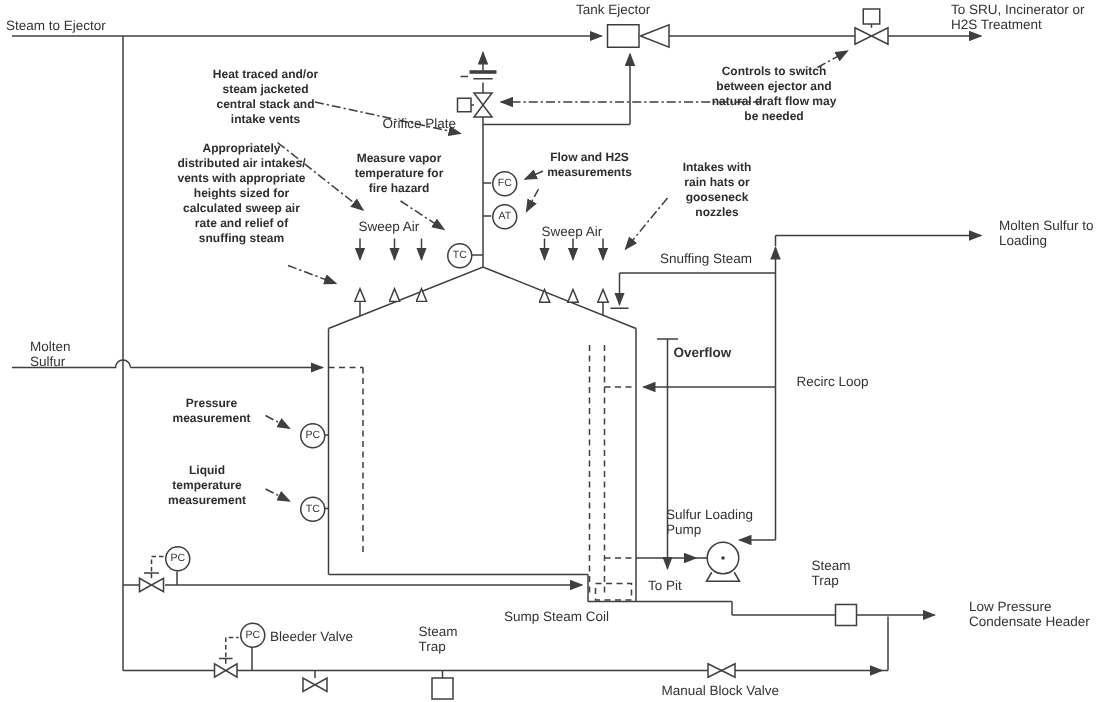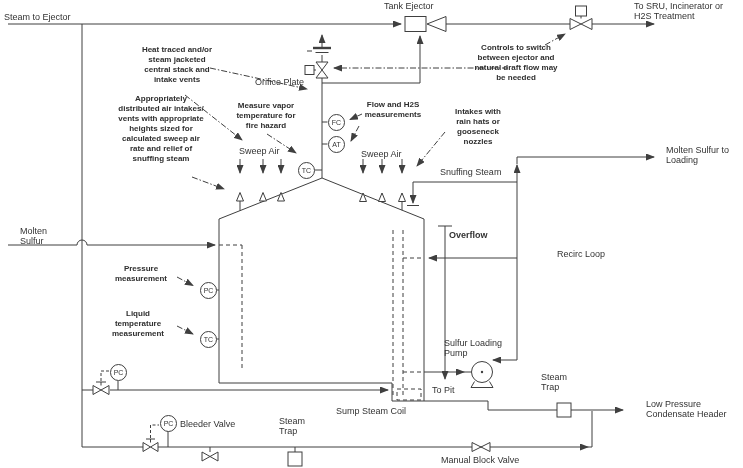--- a/index.html
+++ b/index.html
@@ -208,21 +208,21 @@
 <div class="lbl c" style="left:384px;top:2px;width:80px;">Tank Ejector</div>
 <div class="lbl c" style="left:634px;top:2px;width:106px;">To SRU, Incinerator or
 H2S Treatment</div>
 <div class="lbl r" style="left:250px;top:45px;width:54px;margin-top:33px;">Orifice Plate</div>
 <div class="lbl c" style="left:239px;top:147px;width:48px;">Sweep Air</div>
 <div class="lbl c" style="left:361px;top:150px;width:48px;">Sweep Air</div>
 <div class="lbl" style="left:440px;top:168px;width:70px;">Snuffing Steam</div>
 <div class="lbl c" style="left:666px;top:146px;width:76px;">Molten Sulfur to
 Loading</div>
 <div class="lbl" style="left:449px;top:231px;width:44px;font-weight:bold;">Overflow</div>
-<div class="lbl" style="left:531px;top:250px;width:56px;margin-left:26px;">Recirc Loop</div>
+<div class="lbl" style="left:531px;top:250px;width:56px;">Recirc Loop</div>
 <div class="lbl c" style="left:20px;top:227px;width:48px;">Molten
 Sulfur</div>
 <div class="lbl c" style="left:444px;top:339px;width:78px;">Sulfur Loading
 Pump</div>
 <div class="lbl" style="left:432px;top:386px;width:36px;">To Pit</div>
 <div class="lbl c" style="left:336px;top:407px;width:86px;">Sump Steam Coil</div>
 <div class="lbl c" style="left:279px;top:417px;width:38px;">Steam
 Trap</div>
 <div class="lbl c" style="left:541px;top:373px;width:40px;">Steam
 Trap</div>

